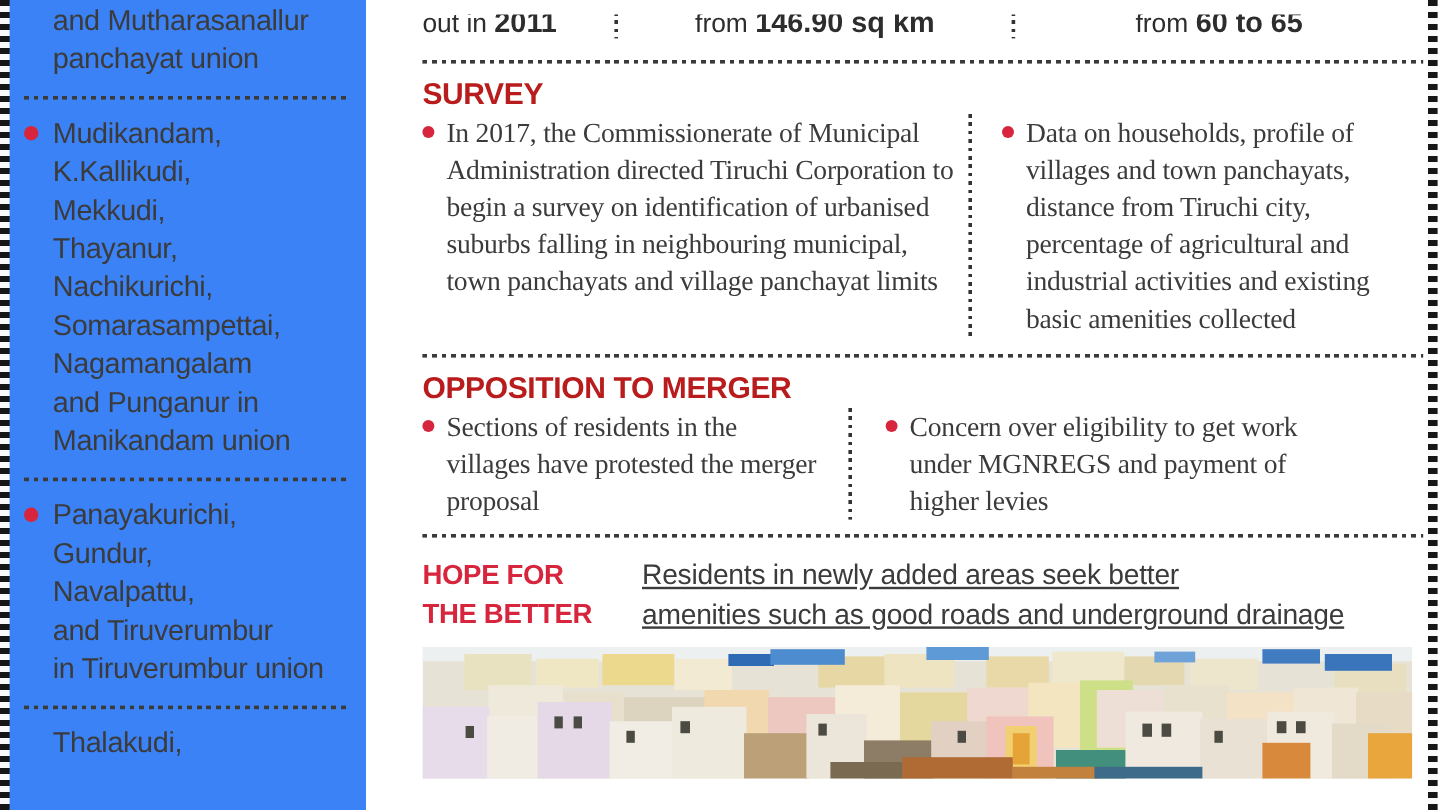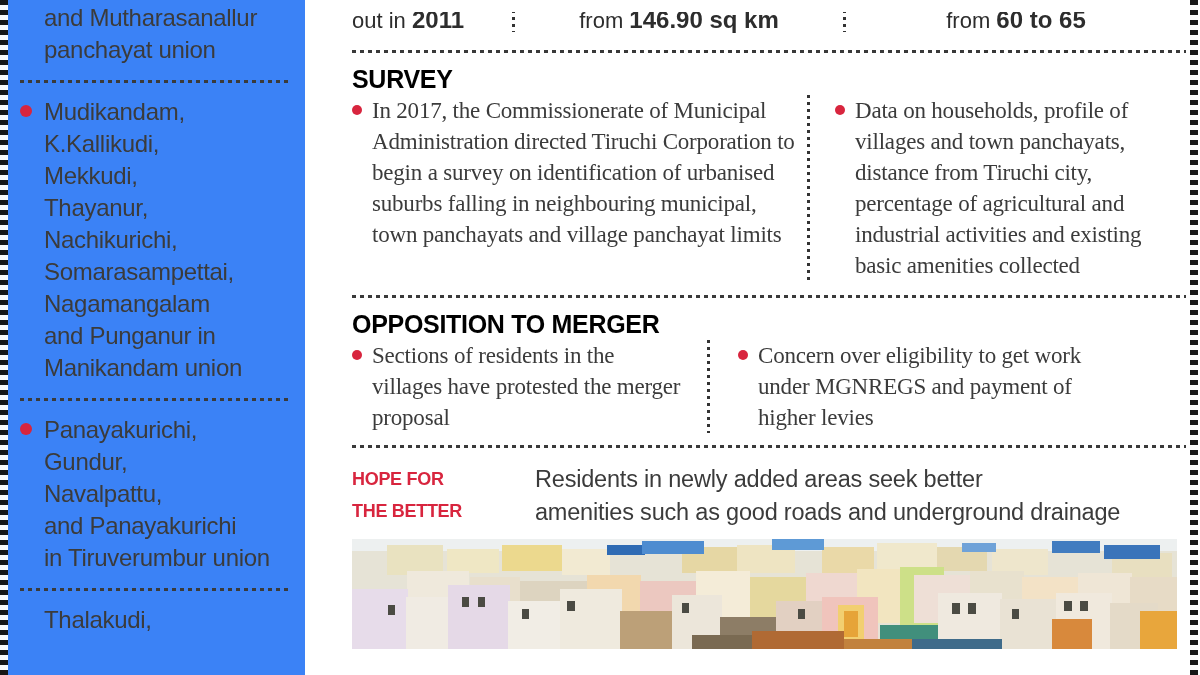--- a/index.html
+++ b/index.html
@@ -51,43 +51,43 @@
   .hrule {
     height:3px;
     background:repeating-linear-gradient(90deg,#3a3a3a 0 4px,transparent 4px 8px);
   }
   .hrule.r1 { margin-top:14px; }
   .hrule.r2 { margin-top:14px; }
   .hrule.r3 { margin-top:12px; }
 
   .section { margin-top:12px; }
   .section-heading {
-    color:#000000; font-size:25px; font-weight:bold; letter-spacing:-0.3px; line-height:28px;
+    color:#b91c1c; font-size:25px; font-weight:bold; letter-spacing:-0.3px; line-height:28px;
   }
   .cols { display:flex; margin-top:2px;font-family:Liberation Serif, serif; }
   .bullet-item {
     position:relative; padding-left:20px;
     font-size:23px; line-height:31px; letter-spacing:-0.2px;
   }
   .dot {
     position:absolute; left:0; top:10px; width:10px; height:10px;
     border-radius:50%; background:#d8253e;
   }
   .vdiv {
     width:3px; align-self:stretch;
     background:repeating-linear-gradient(180deg,#333 0 3px,transparent 3px 7px);
   }
   .survey-left  { width:452px; margin-right:3px; }
   .survey-right { margin-left:25px; width:348px; }
   .opp-left  { width:330px; margin-right:25px; }
   .opp-right { margin-left:28px; width:375px; }
 
   .hope { display:flex; margin-top:15px; }
-  .hope-heading { width:183px; color:#d8253e; font-size:18px; font-weight:bold; line-height:32px; letter-spacing:-0.3px; }
-  .hope-text { flex:1; font-size:23.5px; line-height:33px; letter-spacing:-0.2px; }
+  .hope-heading { width:183px; color:#d8253e; font-size:23px; font-weight:bold; line-height:32px; letter-spacing:-0.3px; }
+  .hope-text { flex:1; font-size:23.5px; line-height:33px; letter-spacing:-0.2px;text-decoration:underline; }
 
   .photo { margin-top:10px; width:825px; height:110px; overflow:hidden; position:relative; }
   .photo svg { display:block; }
 </style>
 </head>
 <body>
 
 <div class="canvas">
 
   <div class="sidebar">
@@ -112,21 +112,21 @@
       <div>Manikandam union</div>
     </div>
 
     <div class="sb-sep"></div>
 
     <div class="sb-group">
       <span class="sb-bullet"></span>
       <div>Panayakurichi,</div>
       <div>Gundur,</div>
       <div>Navalpattu,</div>
-      <div>and Panayakurichi</div>
+      <div>and Tiruverumbur</div>
       <div>in Tiruverumbur union</div>
     </div>
 
     <div class="sb-sep"></div>
 
     <div class="sb-group">
 
       <div>Thalakudi,</div>
 
     </div>

